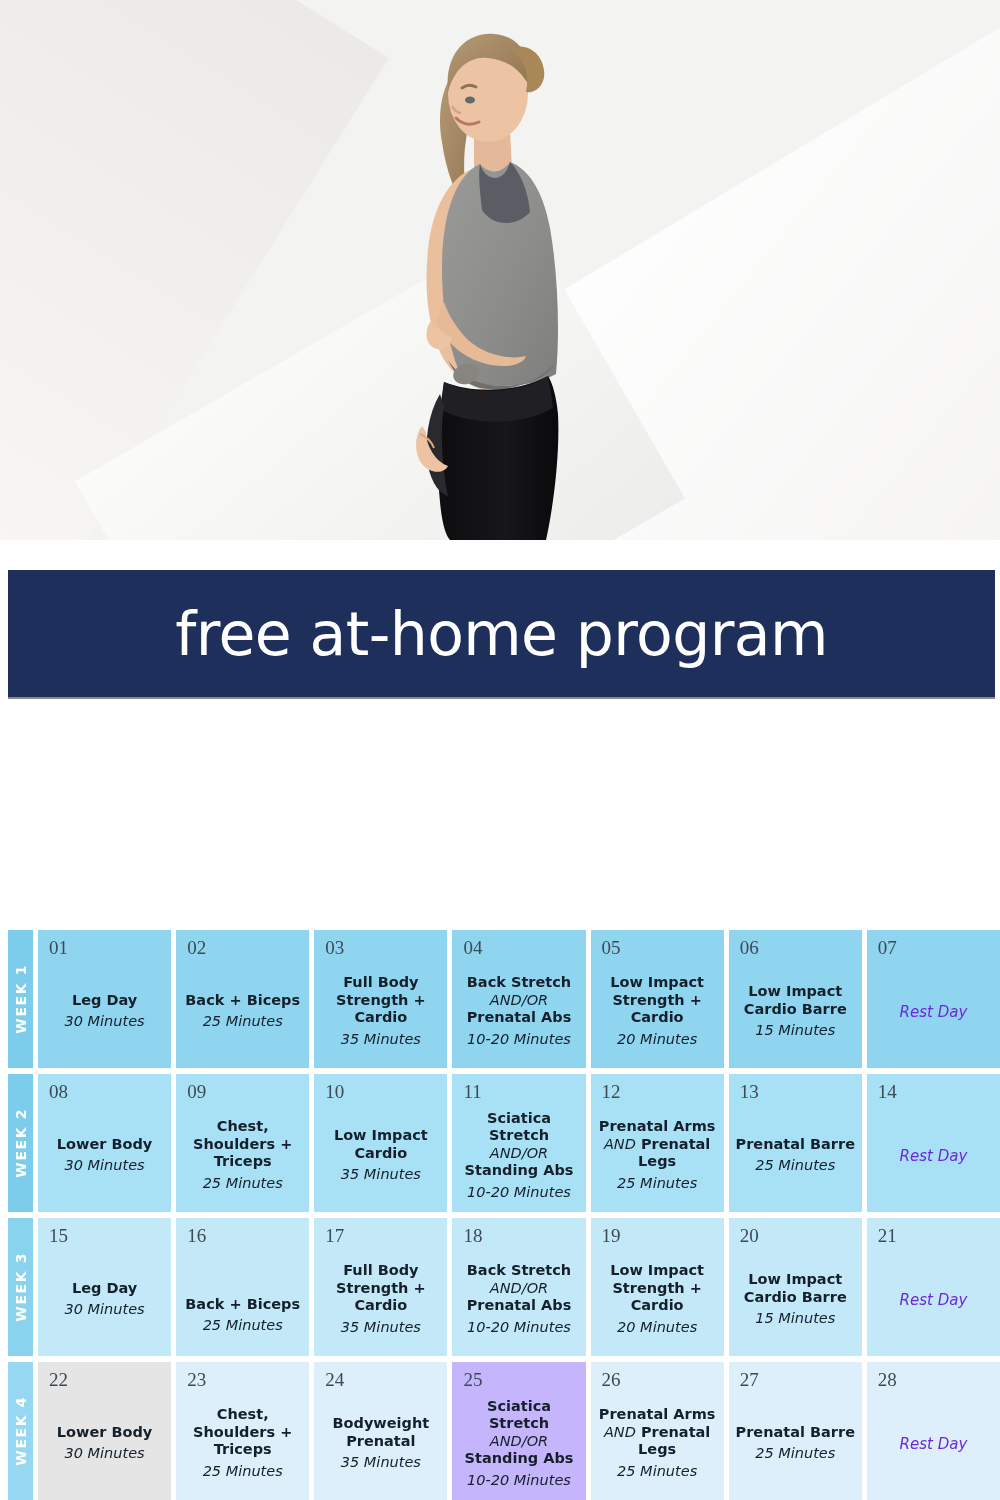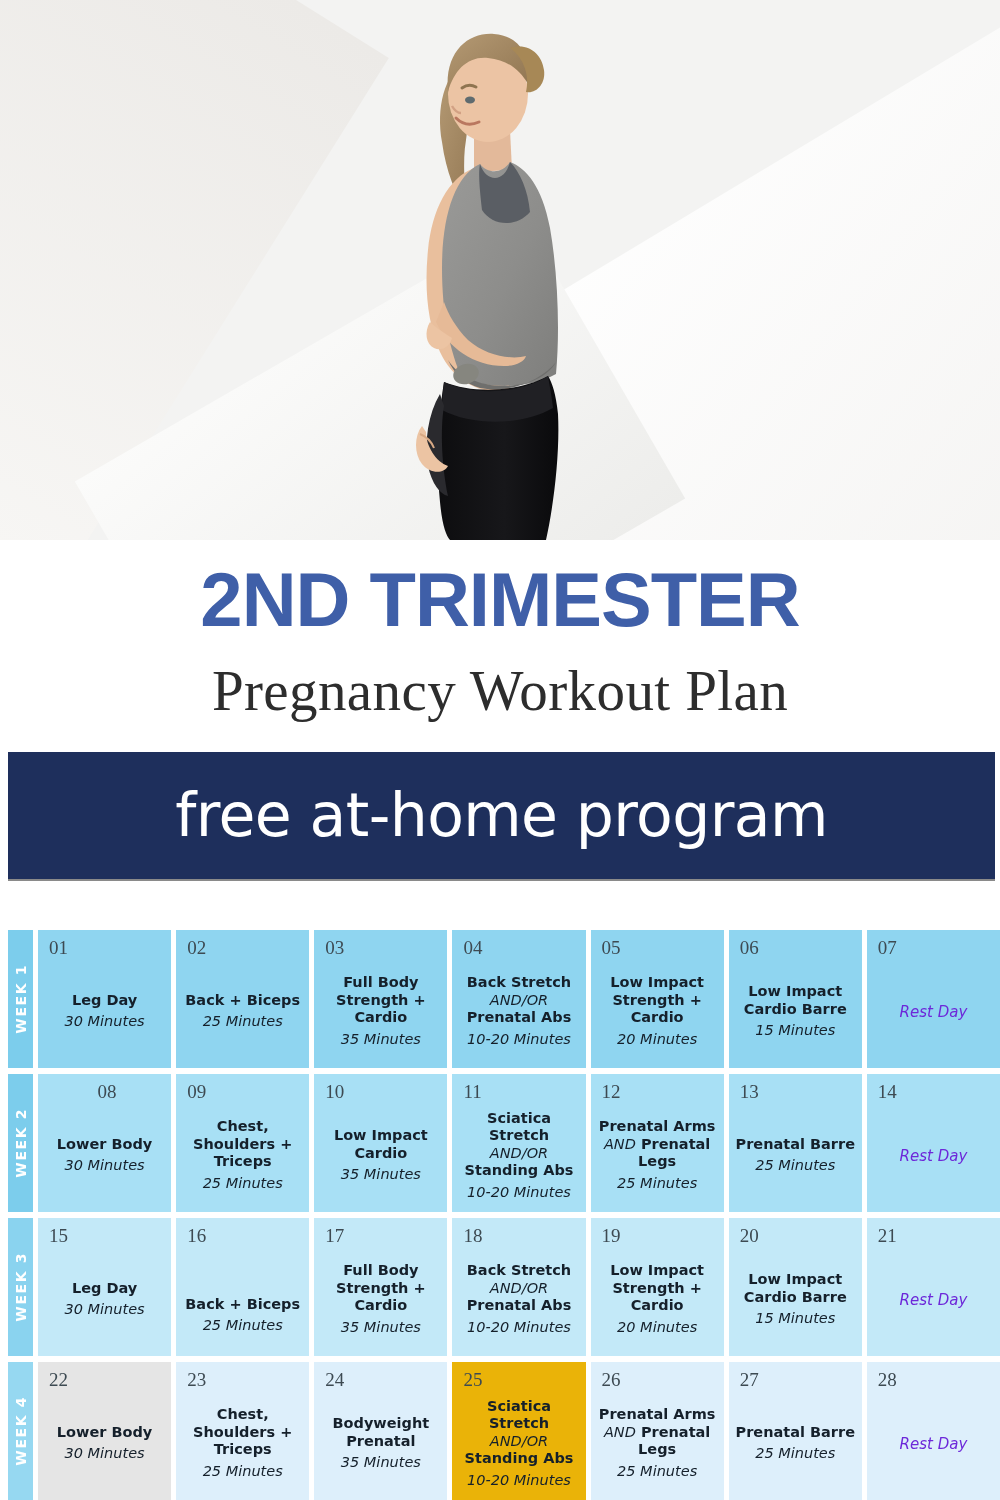--- a/index.html
+++ b/index.html
@@ -171,24 +171,20 @@
 
       <path d="M74 360 C104 374 150 372 178 354 C180 366 182 376 183 386 C152 404 102 404 72 388 C72 378 73 368 74 360 Z" fill="#202024"></path>
 
       <path d="M70 372 C58 392 54 420 58 444 C62 462 70 472 78 474 C72 446 70 408 74 384 Z" fill="#2a2a2e"></path>
 
       <path d="M52 404 C44 414 44 432 52 442 C60 452 74 452 78 444 C66 440 56 424 56 410 Z" fill="#ecc4a3"></path>
       <path d="M50 412 q10 4 14 14" stroke="#d8a984" stroke-width="2" fill="none"></path>
     </svg>
   </div>
 
-  <div class="title-block">
-    <div class="title-main" style="color:#3f5fa8">2ND TRIMESTER</div>
-    <div class="title-sub" style="color:#2d2d2d">Pregnancy Workout Plan</div>
-  </div>
 
   <div class="banner-wrap">
     <div class="banner" style="background:#1e2f5c">
       <div class="banner-text">free at-home program</div>
     </div>
     <div class="banner-rule"></div>
   </div>
 
   <div class="calendar" id="calendar">
       <div class="cal-row">
@@ -245,21 +241,21 @@
             </div>
           </div>
         </div>
       </div>
       <div class="row-sp"></div>
       <div class="cal-row">
         <div class="week-tab" style="background: rgb(124, 205, 236);">
           <span>WEEK 2</span>
         </div>
         <div class="days">
-          <div class="cell" style="background: rgb(168, 224, 245); align-items: center;">
+          <div class="cell" style="background: rgb(168, 224, 245);">
             <div class="daynum">08</div>
             <div class="cell-body">
               <div class="cell-title">Lower Body</div>
               <div class="cell-dur">30 Minutes</div>
             </div>
           </div>
           <div class="cell" style="background: rgb(168, 224, 245);">
             <div class="daynum">09</div>
             <div class="cell-body">
               <div class="cell-title">Chest, Shoulders + Triceps</div>
@@ -378,21 +374,21 @@
               <div class="cell-dur">25 Minutes</div>
             </div>
           </div>
           <div class="cell" style="background: rgb(221, 239, 251);">
             <div class="daynum">24</div>
             <div class="cell-body">
               <div class="cell-title">Bodyweight Prenatal</div>
               <div class="cell-dur">35 Minutes</div>
             </div>
           </div>
-          <div class="cell" style="background: #eab308;">
+          <div class="cell" style="background: #c4b5fd;">
             <div class="daynum">25</div>
             <div class="cell-body">
               <div class="cell-title"><span>Sciatica Stretch</span><br><span class="andor">AND/OR</span><br><span>Standing Abs</span></div>
               <div class="cell-dur">10-20 Minutes</div>
             </div>
           </div>
           <div class="cell" style="background: rgb(221, 239, 251);">
             <div class="daynum">26</div>
             <div class="cell-body">
               <div class="cell-title"><span>Prenatal Arms</span><br><span class="andor">AND</span> <span>Prenatal Legs</span></div>

